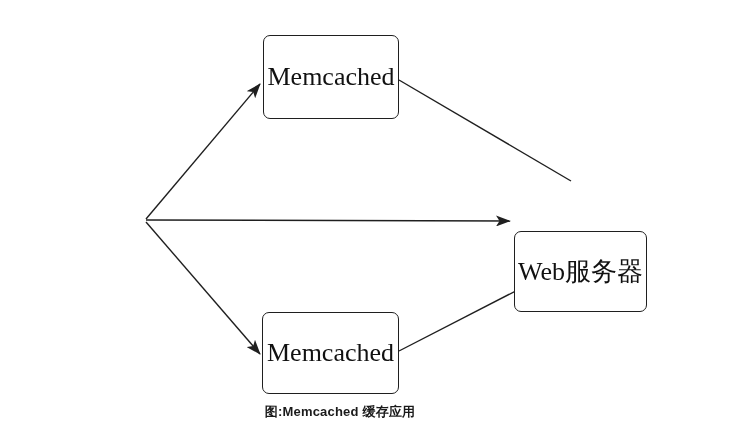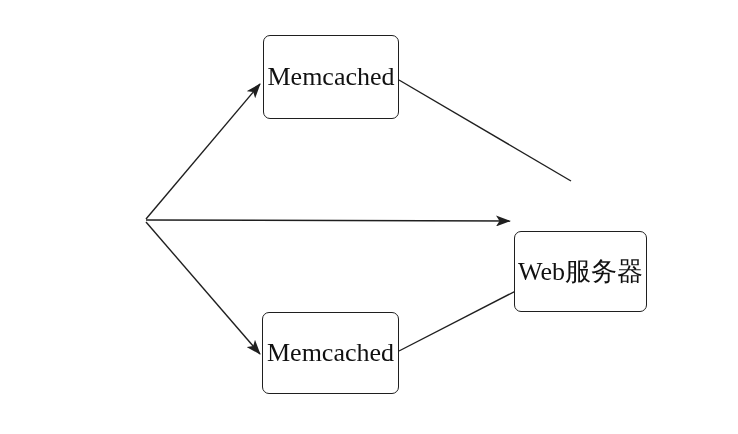--- a/index.html
+++ b/index.html
@@ -87,15 +87,16 @@
   </div>
 
   <div id="node-memcached-bottom" class="node-box">
     <span>Memcached</span>
   </div>
 
   <div id="node-web-server" class="node-box">
     <span>Web服务器</span>
   </div>
 
+  <div class="caption">图:Memcached 缓存应用</div>
 
 
 </div>
 
 </body></html>

